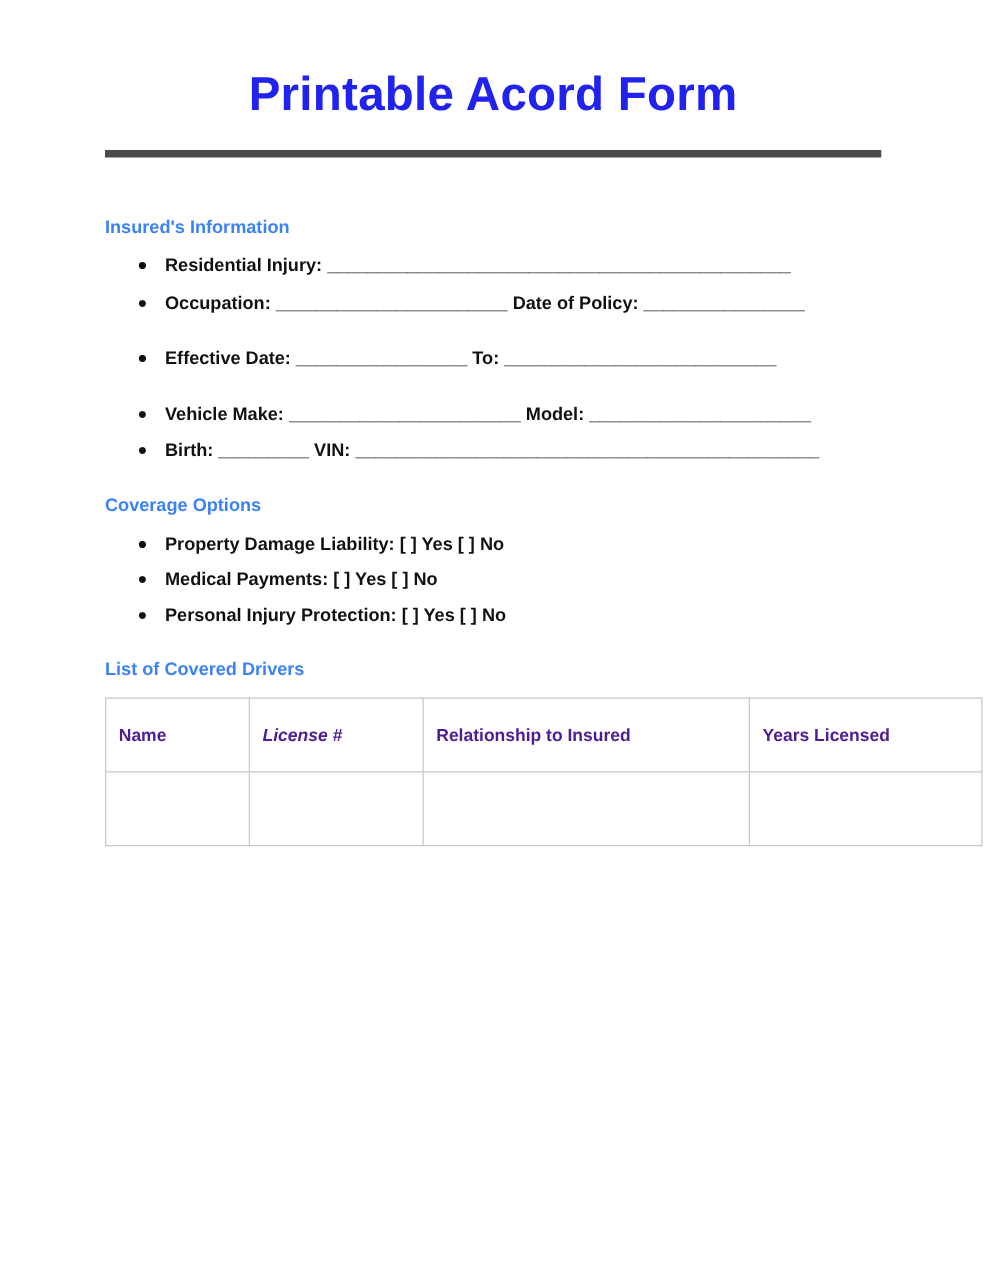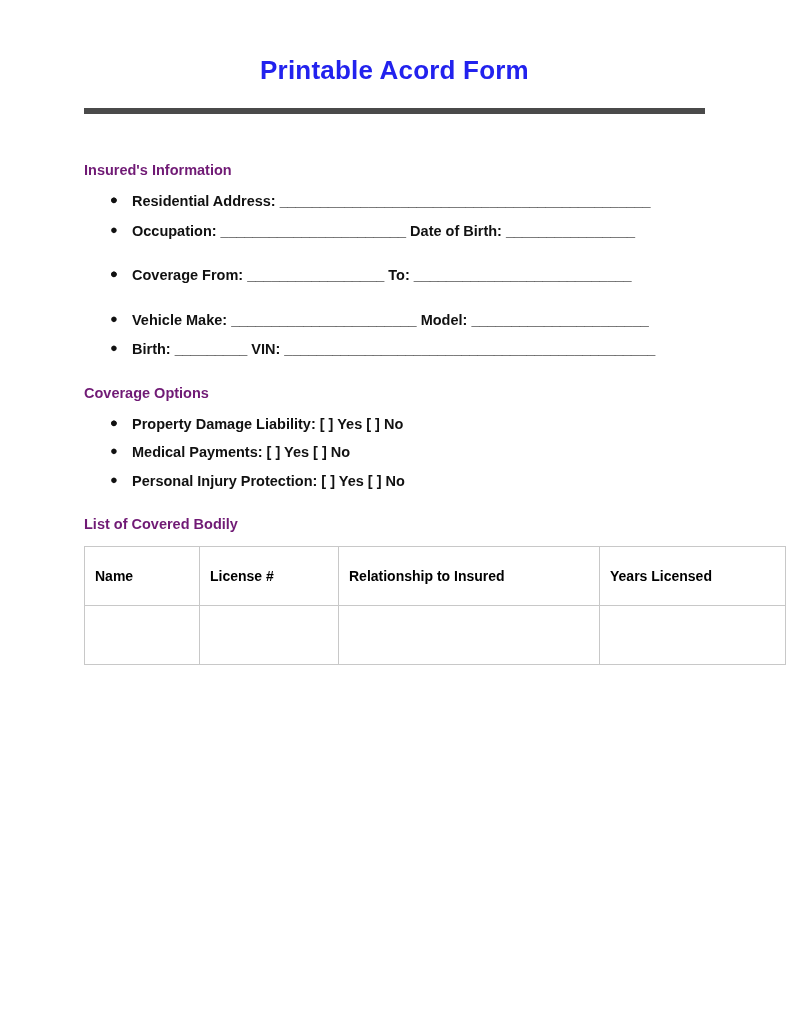--- a/index.html
+++ b/index.html
@@ -17,37 +17,37 @@
   .page {
     position: relative;
     width: 789px;
     height: 1029px;
     box-sizing: border-box;
     padding: 0;
   }
   .title {
     text-align: center;
     color: #2222ee;
-    font-size: 26px;
+    font-size: 38px;
     font-weight: bold;
     letter-spacing: 0.2px;
     margin: 55px 0 0 0;
     padding: 0 40px;
   }
   .title-rule {
     height: 6px;
     background: #4a4a4a;
     margin: 22px 84px 0 84px;
   }
   .content {
     padding: 0 84px;
     margin-top: 48px;
   }
   .section-heading {
-    color: #701a75;
+    color: #3b82f6;
     font-size: 14.5px;
     font-weight: bold;
     margin: 0 0 14px 0;
   }
   .section {
     margin-bottom: 26px;
   }
   ul.items {
     list-style: none;
     margin: 0;
@@ -87,53 +87,53 @@
   table.drivers td {
     border: 1px solid #c8c8c8;
     text-align: left;
     vertical-align: middle;
     font-size: 14px;
     padding: 10px 8px 10px 10px;
   }
   table.drivers th {
     font-weight: bold;
     height: 38px;
-    color: #000000;
+    color: #4c1d95;
   }
   table.drivers td {
     height: 38px;
   }
   .col-name { width: 96px; }
-  .col-license { width: 120px; }
+  .col-license { width: 120px; font-style: italic; }
   .col-relationship { width: 242px; }
   .col-years { width: 167px; }
 </style>
 </head>
 <body>
 
 <div class="page">
 
   <h1 class="title">Printable Acord Form</h1>
   <div class="title-rule"></div>
 
   <div class="content">
 
     <div class="section">
       <div class="section-heading">Insured's Information</div>
       <ul class="items">
         <li><span class="bullet">●</span></li>
-        <li><span class="bullet">●</span><span>Residential Address: ______________________________________________</span></li>
-        <li><span class="bullet">●</span><span>Occupation: _______________________ Date of Birth: ________________</span></li>
+        <li><span class="bullet">●</span><span>Residential Injury: ______________________________________________</span></li>
+        <li><span class="bullet">●</span><span>Occupation: _______________________ Date of Policy: ________________</span></li>
       </ul>
     </div>
 
     <div class="section">
       <ul class="items">
         <li><span class="bullet">●</span></li>
-        <li><span class="bullet">●</span><span>Coverage From: _________________ To: ___________________________</span></li>
+        <li><span class="bullet">●</span><span>Effective Date: _________________ To: ___________________________</span></li>
       </ul>
     </div>
 
     <div class="section">
       <ul class="items">
         <li><span class="bullet">●</span><span>Vehicle Make: _______________________ Model: ______________________</span></li>
         <li><span class="bullet">●</span><span>Birth: _________ VIN: ______________________________________________</span></li>
       </ul>
     </div>
 
@@ -141,21 +141,21 @@
       <div class="section-heading">Coverage Options</div>
       <ul class="items">
         <li><span class="bullet">●</span></li>
         <li><span class="bullet">●</span><span>Property Damage Liability: [ ] Yes [ ] No</span></li>
         <li><span class="bullet">●</span><span>Medical Payments: [ ] Yes [ ] No</span></li>
         <li><span class="bullet">●</span><span>Personal Injury Protection: [ ] Yes [ ] No</span></li>
       </ul>
     </div>
 
     <div class="section">
-      <div class="section-heading">List of Covered Bodily</div>
+      <div class="section-heading">List of Covered Drivers</div>
       <table class="drivers">
         <thead>
           <tr>
             <th class="col-name">Name</th>
             <th class="col-license">License #</th>
             <th class="col-relationship">Relationship to Insured</th>
             <th class="col-years">Years Licensed</th>
           </tr>
         </thead>
         <tbody>

